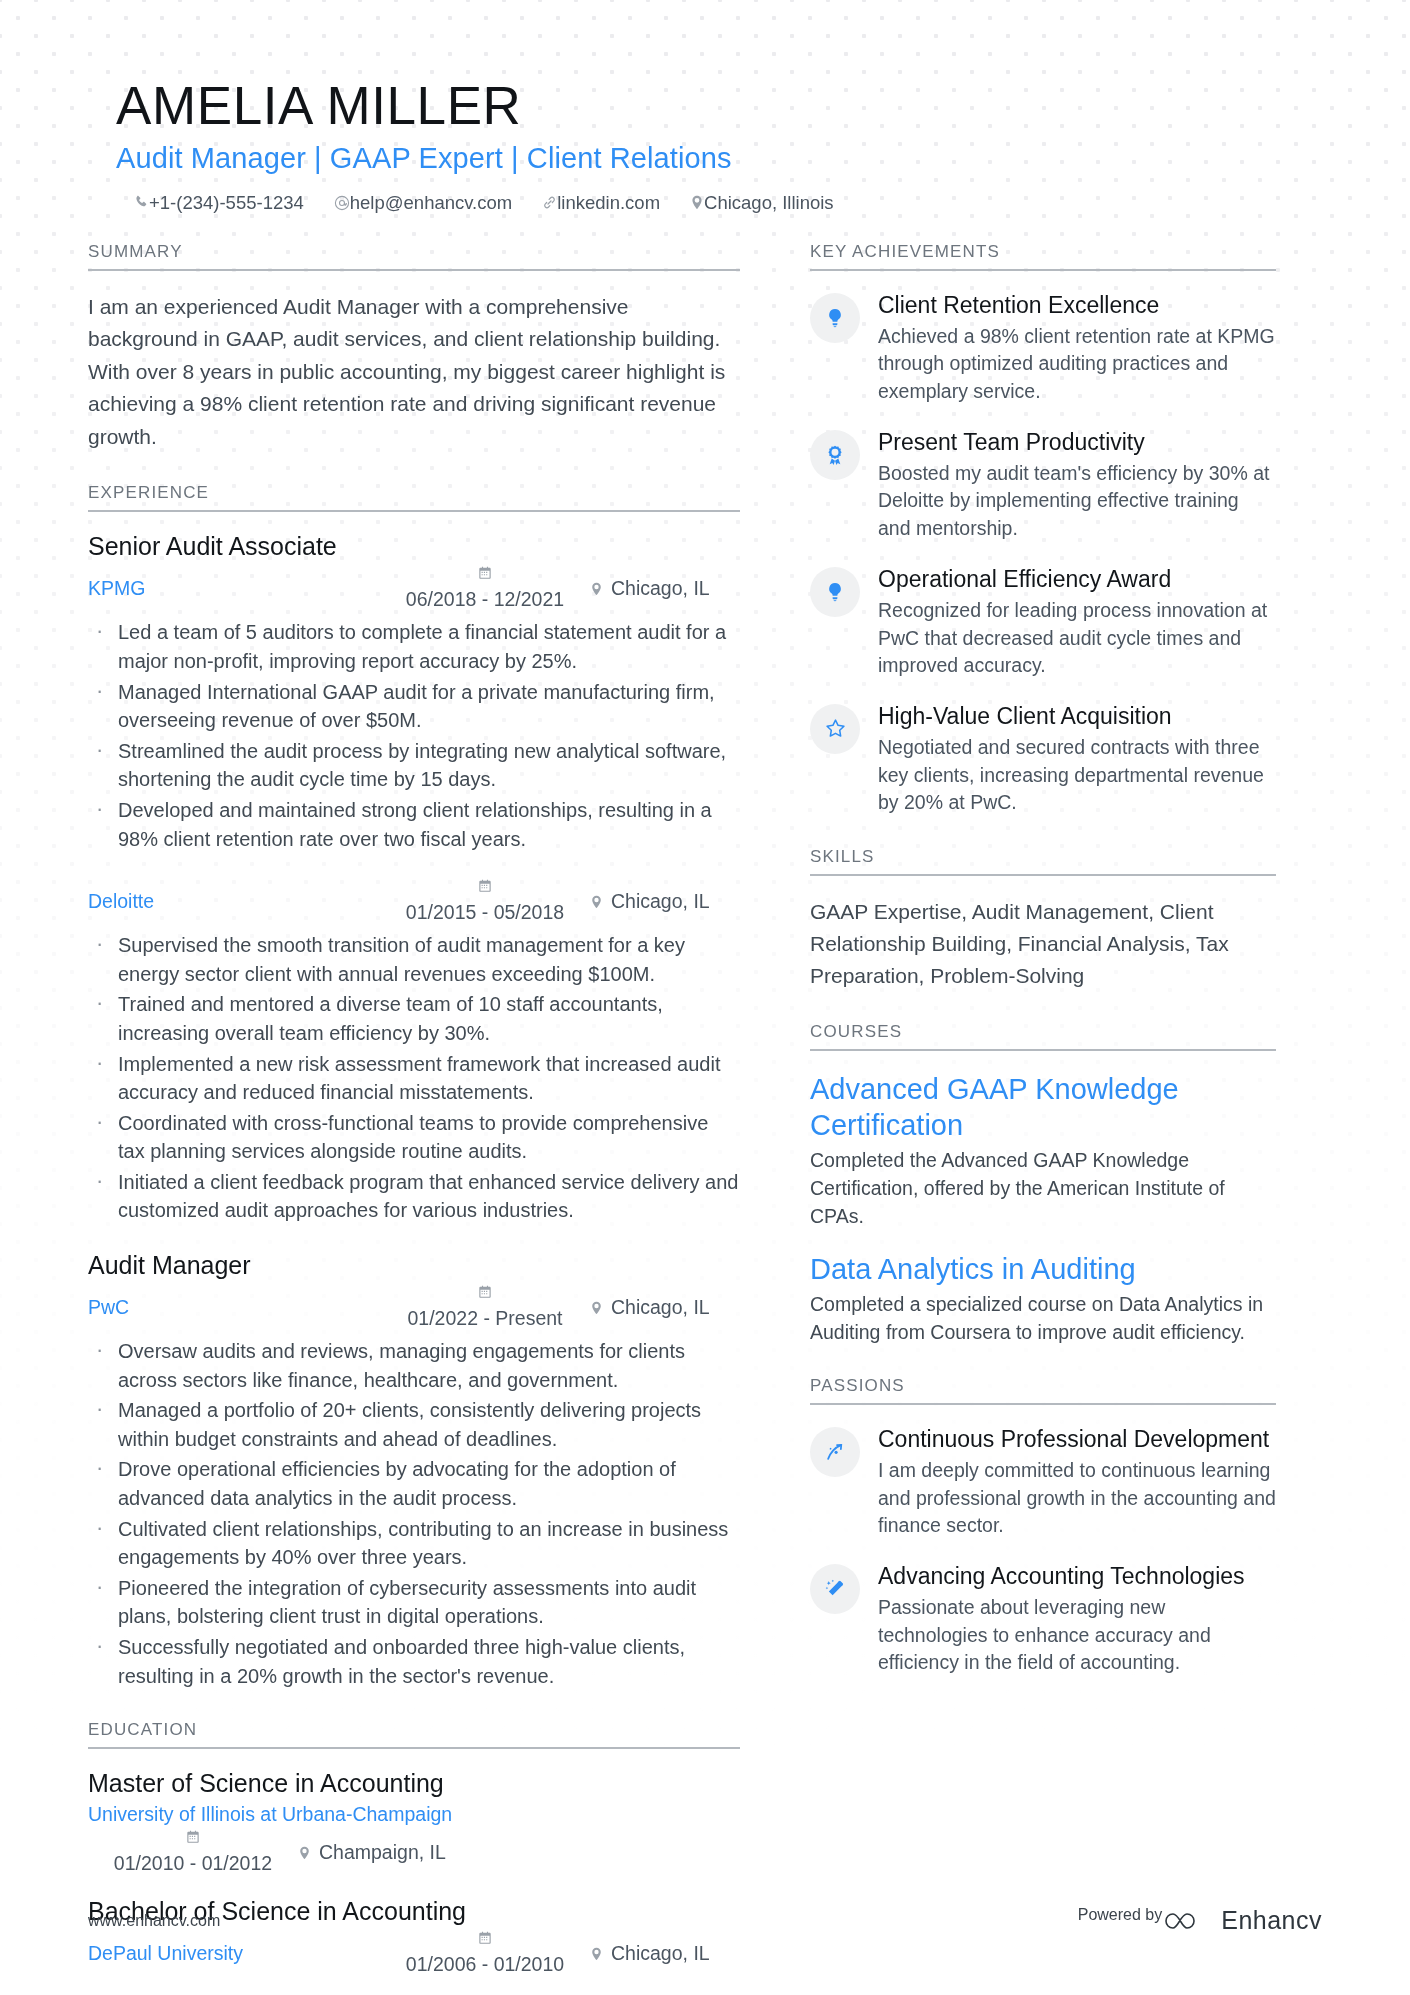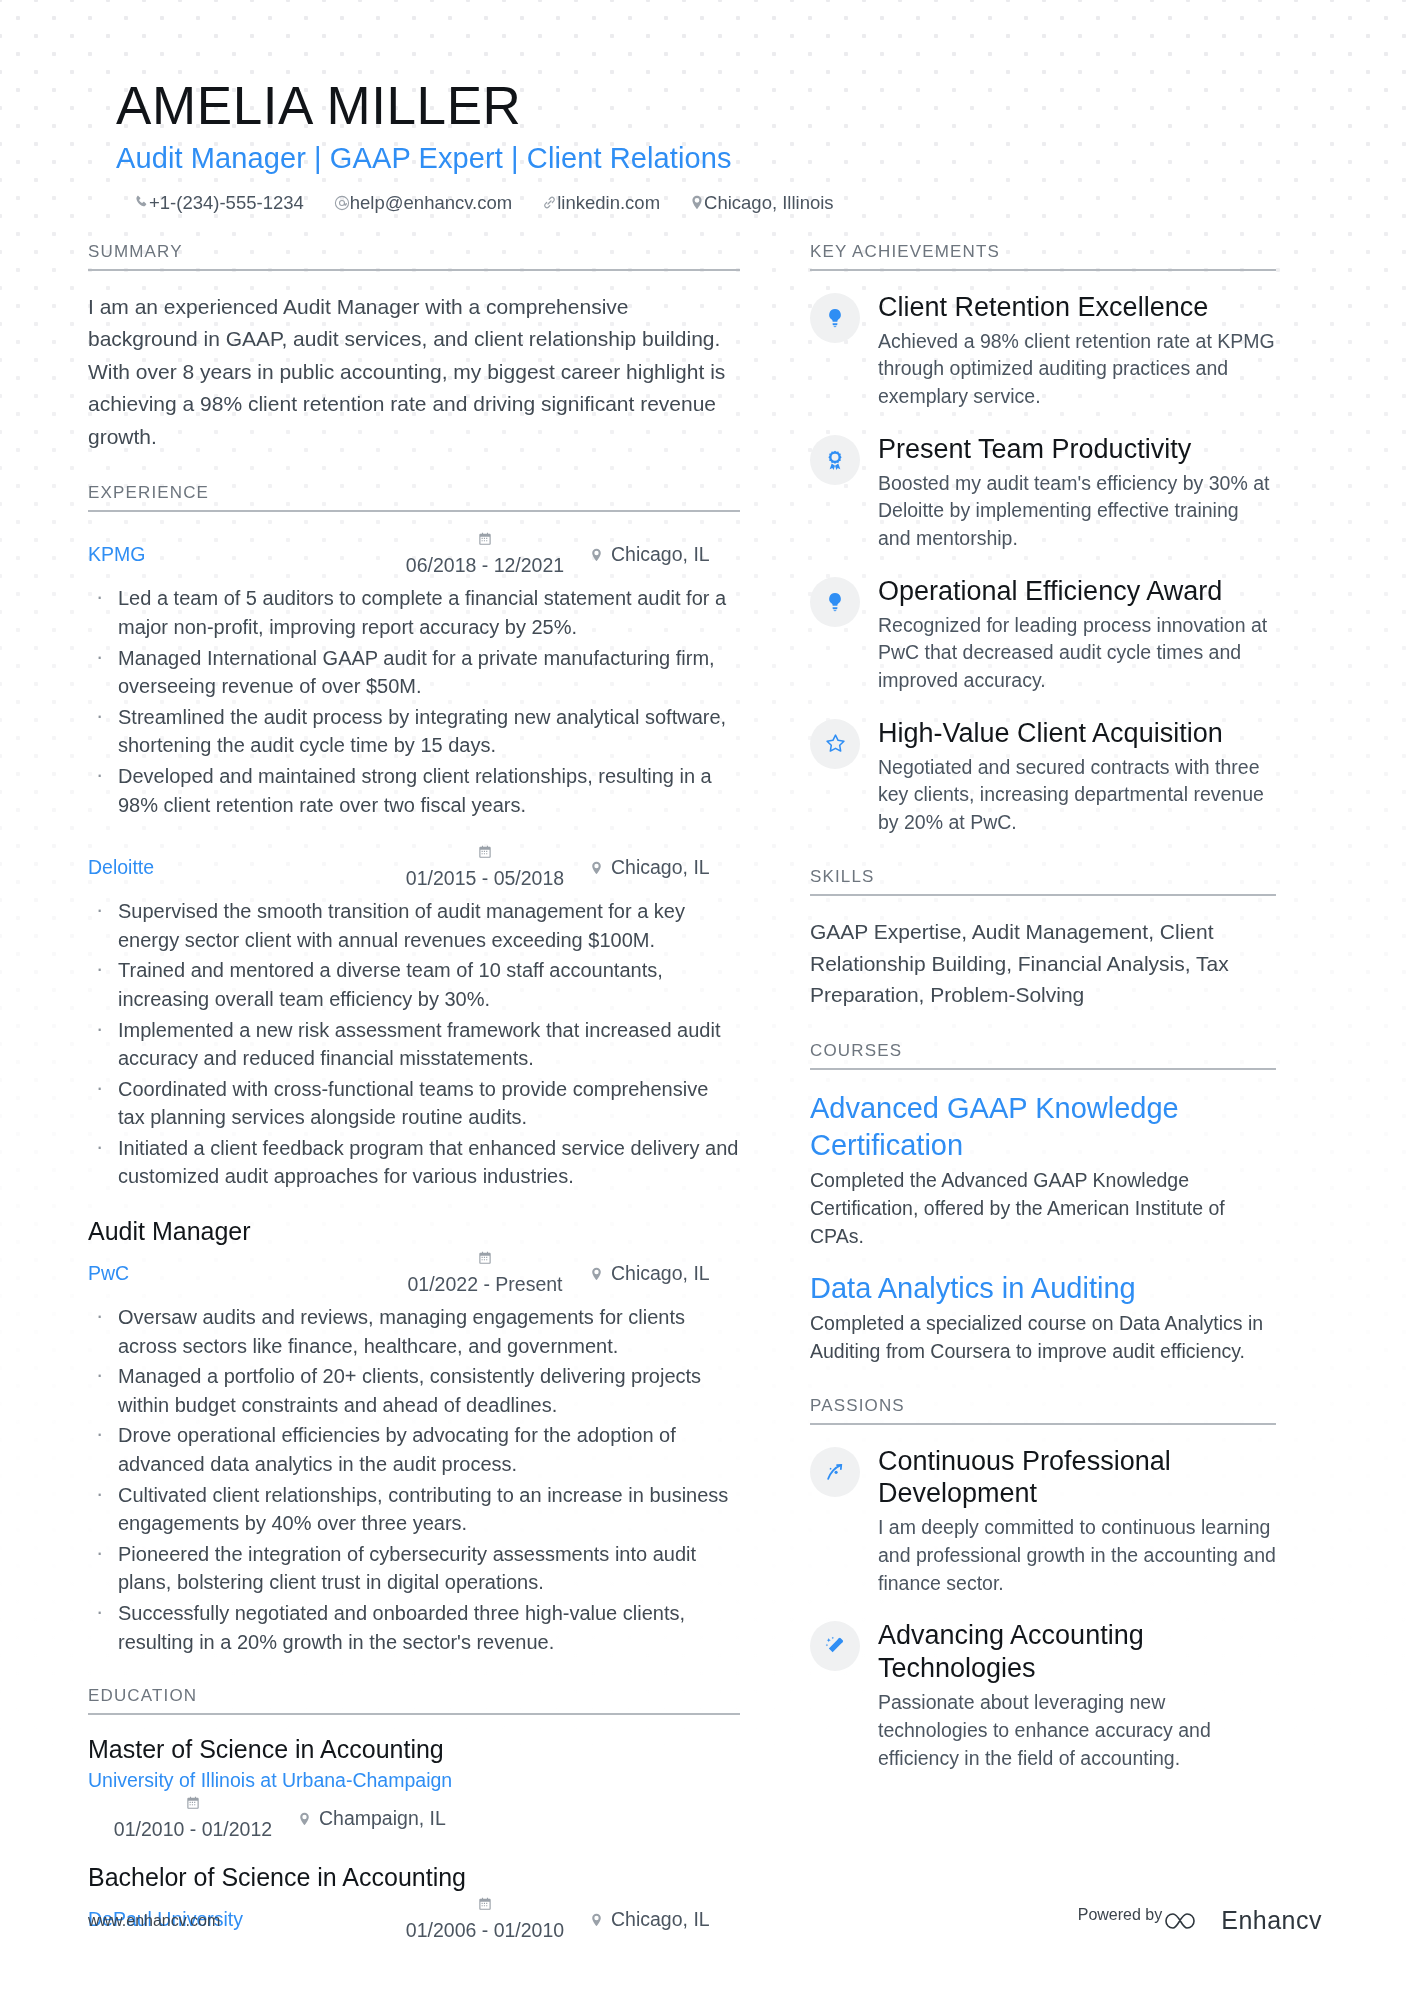--- a/index.html
+++ b/index.html
@@ -140,21 +140,21 @@
   .ach-icon {
     flex: 0 0 auto;
     width: 50px; height: 50px;
     border-radius: 50%;
     background: #f0f1f2;
     display: flex; align-items: center; justify-content: center;
     color: #2f8ef4;
     margin-top: 2px;
   }
   .ach-body { flex: 1 1 auto; }
-  .ach-title { font-size: 27px; color: #12161a; line-height: 1.22; margin-bottom: 4px; }
+  .ach-title { font-size: 23px; color: #12161a; line-height: 1.22; margin-bottom: 4px; }
   .ach-desc  { font-size: 19.5px; color: #4b5560; line-height: 1.42; }
 
   .skills-text { font-size: 21px; line-height: 1.52; color: #414a53; }
 
   .course { margin-bottom: 20px; }
   .course-title { font-size: 29px; color: #2f8ef4; line-height: 1.25; margin-bottom: 3px; }
   .course-desc  { font-size: 19.5px; color: #414a53; line-height: 1.44; }
 
   
   .footer {
@@ -231,20 +231,21 @@
 
         <div class="sec">
           <div class="sec-title">SUMMARY</div>
           <div class="summary-text">I am an experienced Audit Manager with a comprehensive background in GAAP, audit services, and client relationship building. With over 8 years in public accounting, my biggest career highlight is achieving a 98% client retention rate and driving significant revenue growth.</div>
         </div>
 
         <div class="sec">
           <div class="sec-title">EXPERIENCE</div>
 
           <div class="job">
+            <div class="job-title">Senior Audit Associate</div>
             <div class="job-meta">
               <span class="company">KPMG</span>
               <span class="meta-spacer"></span>
               <span class="meta-bit meta-date">
                 <span class="ic">
                   <svg width="14" height="14" viewBox="0 0 16 16" fill="currentColor">
                       <path d="M4.5.8v1.2H2.8c-.7 0-1.3.6-1.3 1.3v10c0 .7.6 1.3 1.3 1.3h10.4c.7 0 1.3-.6 1.3-1.3v-10c0-.7-.6-1.3-1.3-1.3h-1.7V.8h-1.3v1.2H5.8V.8H4.5zM2.8 5.4h10.4v7.9H2.8V5.4zm1.3 1.3v1.3h1.3V6.7H4.1zm2.6 0v1.3H8V6.7H6.7zm2.6 0v1.3h1.3V6.7H9.3zm-5.2 2.6v1.3h1.3V9.3H4.1zm2.6 0v1.3H8V9.3H6.7zm2.6 0v1.3h1.3V9.3H9.3z"></path>
                     </svg>
                 </span>
                 <span>06/2018 - 12/2021</span>

